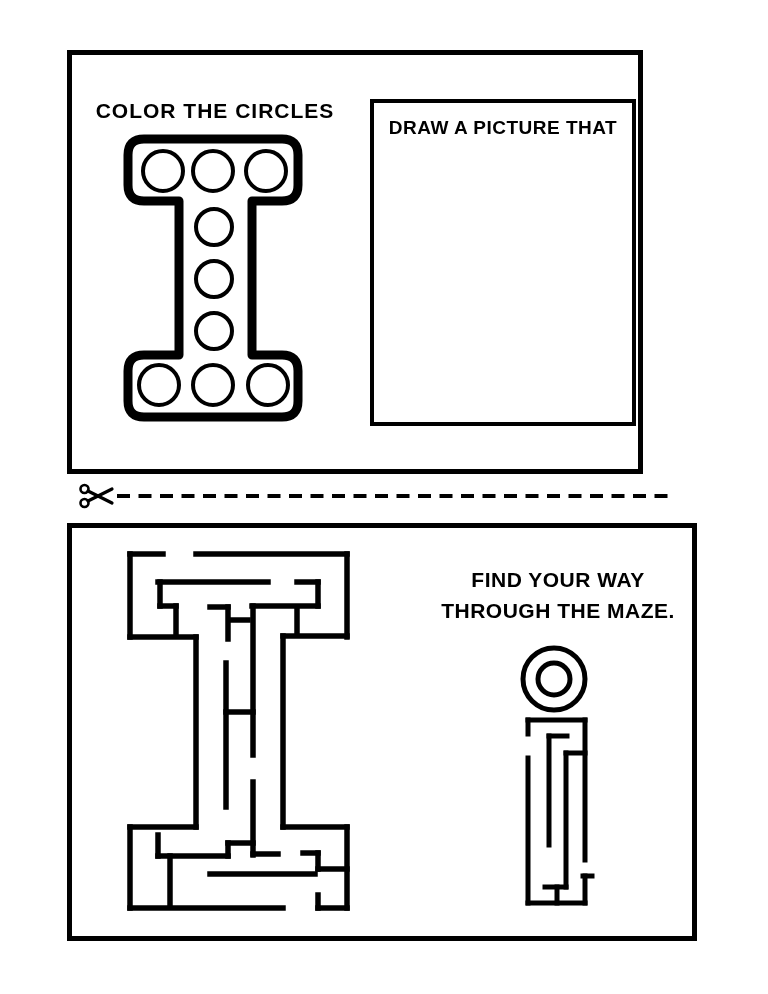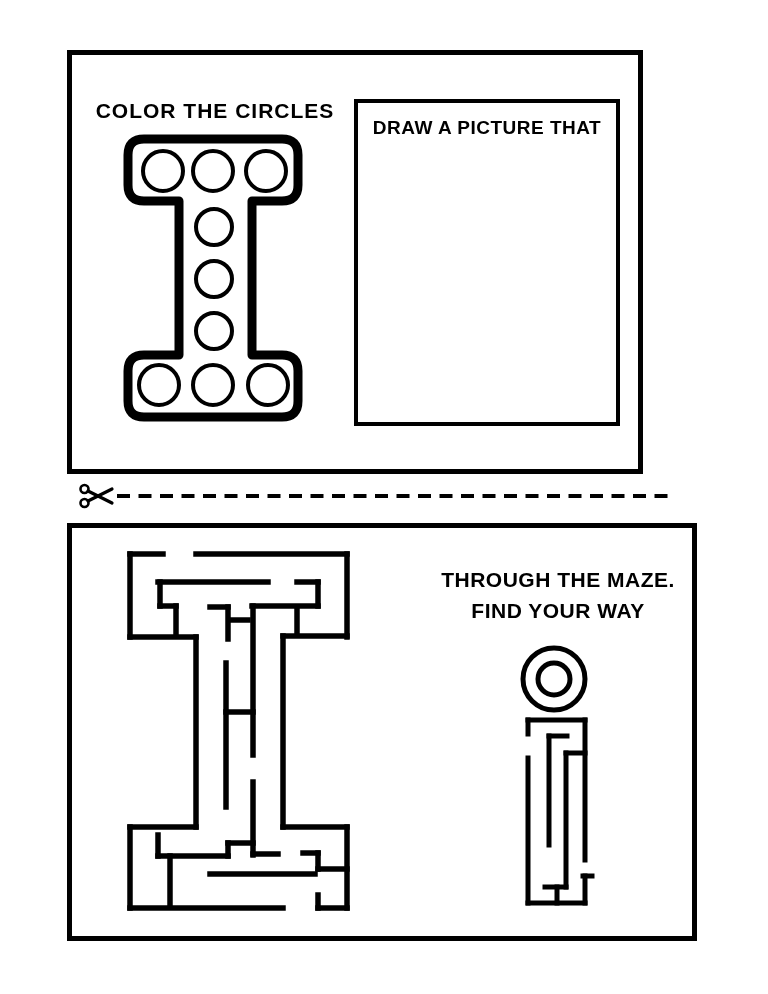--- a/index.html
+++ b/index.html
@@ -12,21 +12,21 @@
     position:absolute;box-sizing:border-box;border:5px solid #000;background:#fff;
   }
   #panel-top{left:67px;top:50px;width:576px;height:424px;}
   #panel-bottom{left:67px;top:523px;width:630px;height:418px;}
   .heading1{
     position:absolute;left:23px;top:44px;width:240px;text-align:center;
     font-size:21px;font-weight:700;letter-spacing:1px;white-space:nowrap;
   }
   #color-letter-svg{position:absolute;left:46px;top:73px;}
   .drawbox{
-    position:absolute;left:282px;top:44px;width:266px;height:327px;
+    position:absolute;left:298px;top:44px;width:266px;height:327px;
     box-sizing:border-box;border:4px solid #000;background:#fff;
   }
   .drawbox-text{
     padding-top:10px;text-align:center;font-size:19px;line-height:30px;
     font-weight:700;letter-spacing:0.5px;
   }
   #cutline-svg{position:absolute;left:74px;top:474px;}
   #maze-capital-svg{position:absolute;left:53px;top:21px;}
   #maze-lower-svg{position:absolute;left:444px;top:112px;}
   .heading2{
@@ -114,22 +114,22 @@
       <line x1="158" y1="835" x2="158" y2="856" stroke="#000000" stroke-width="5.5" stroke-linecap="square"></line>
       <line x1="170" y1="856" x2="170" y2="906" stroke="#000000" stroke-width="5.5" stroke-linecap="square"></line>
       <line x1="253" y1="854" x2="278" y2="854" stroke="#000000" stroke-width="5.5" stroke-linecap="square"></line>
       <line x1="303" y1="853" x2="318" y2="853" stroke="#000000" stroke-width="5.5" stroke-linecap="square"></line>
       <line x1="318" y1="853" x2="318" y2="869" stroke="#000000" stroke-width="5.5" stroke-linecap="square"></line>
       <line x1="318" y1="869" x2="347" y2="869" stroke="#000000" stroke-width="5.5" stroke-linecap="square"></line>
       <line x1="210" y1="874" x2="315" y2="874" stroke="#000000" stroke-width="5.5" stroke-linecap="square"></line>
     </svg>
 
   <div class="heading2">
+    <div>FIND YOUR WAY</div>
     <div>THROUGH THE MAZE.</div>
-    <div>FIND YOUR WAY</div>
   </div>
 
   <svg id="maze-lower-svg" width="84" height="270" viewBox="516 640 84 270" xmlns="http://www.w3.org/2000/svg">
       <circle cx="554" cy="679" r="31" fill="none" stroke="#000000" stroke-width="5"></circle>
       <circle cx="554" cy="679" r="16" fill="none" stroke="#000000" stroke-width="5"></circle>
       <line x1="528" y1="720" x2="585" y2="720" stroke="#000000" stroke-width="5" stroke-linecap="square"></line>
       <line x1="528" y1="720" x2="528" y2="734" stroke="#000000" stroke-width="5" stroke-linecap="square"></line>
       <line x1="528" y1="758" x2="528" y2="903" stroke="#000000" stroke-width="5" stroke-linecap="square"></line>
       <line x1="585" y1="720" x2="585" y2="860" stroke="#000000" stroke-width="5" stroke-linecap="square"></line>
       <line x1="585" y1="876" x2="585" y2="903" stroke="#000000" stroke-width="5" stroke-linecap="square"></line>

